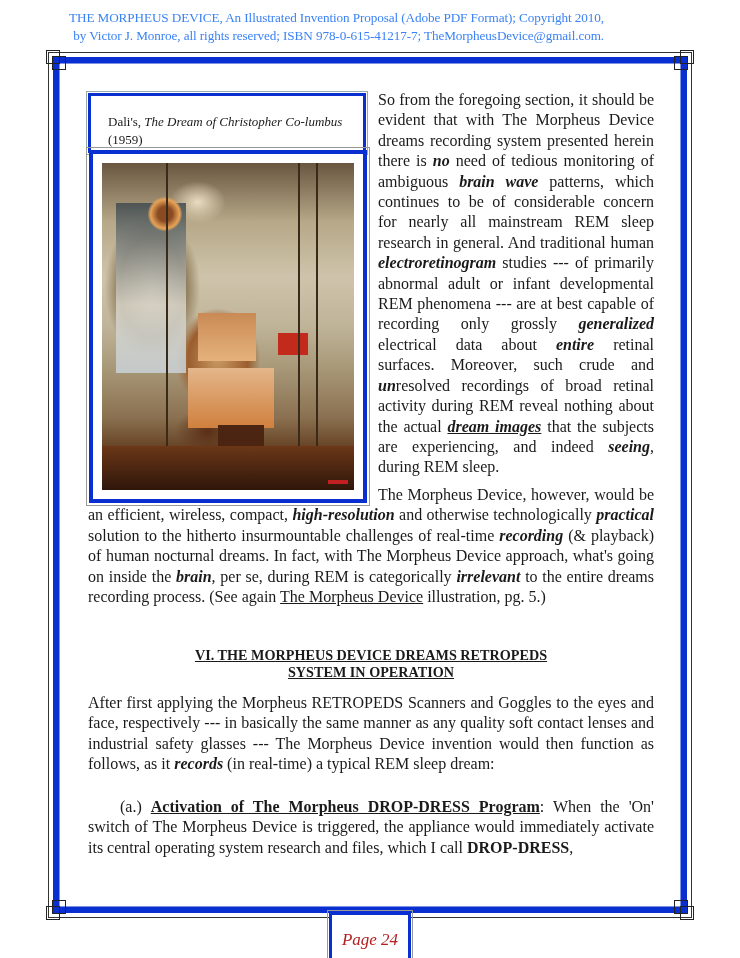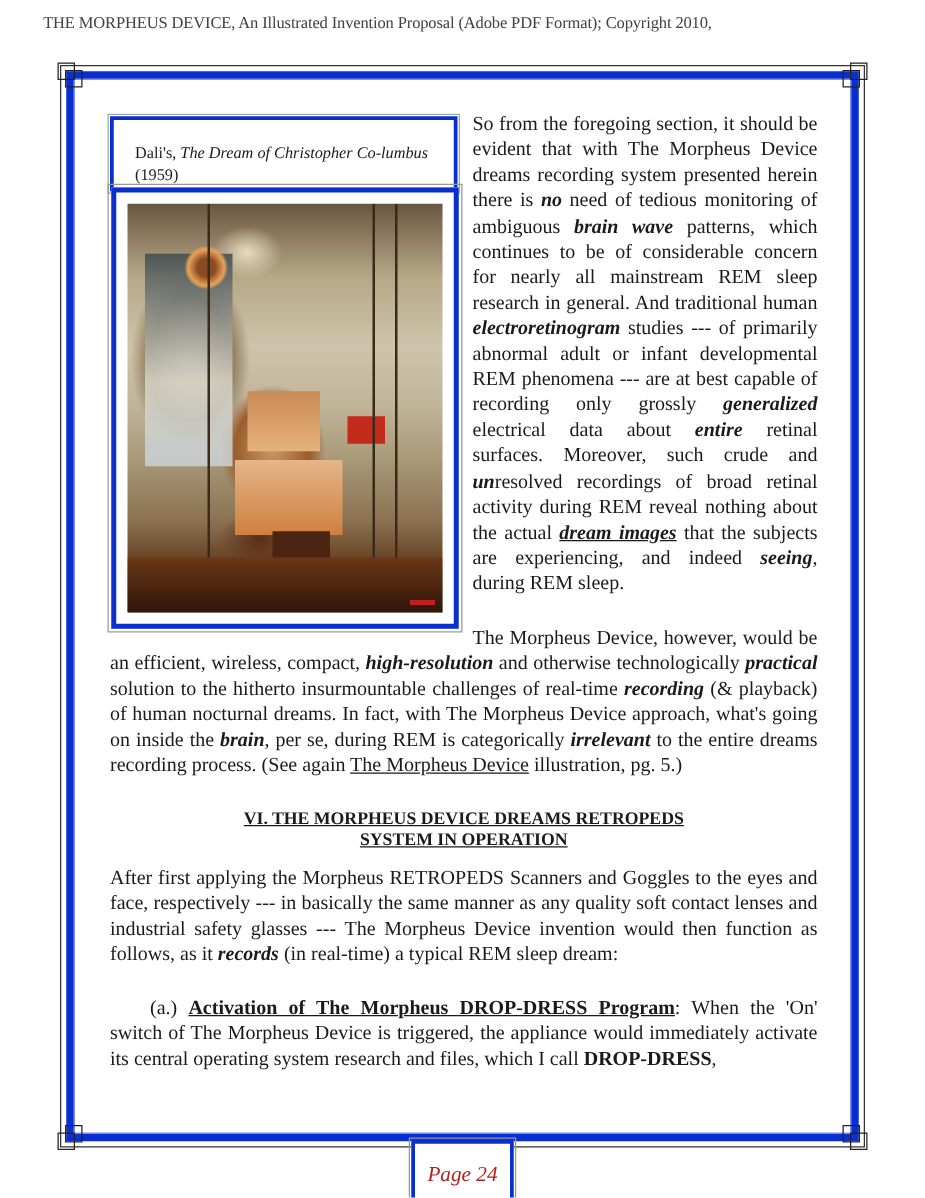--- a/index.html
+++ b/index.html
@@ -1,20 +1,20 @@
 <!DOCTYPE html>
 <html><head>
   <meta charset="utf-8">
   <style>
     html, body { margin: 0; padding: 0; background: #ffffff; }
     body { width: 740px; height: 958px; position: relative; overflow: hidden;
            font-family: "Liberation Serif", "DejaVu Serif", serif; color: #1a1a1a; }
 
-    .header { position: absolute; left: 0; top: 9px; width: 604px; text-align: center;
-              color: #404040; font-size: 13.2px; line-height: 18px; letter-spacing: -0.1px; }
+    .header { position: absolute; left: 0; top: 9px; width: 604px; text-align: right;
+              color: #3b82f6; font-size: 13.2px; line-height: 18px; letter-spacing: -0.1px; }
 
     
     .frame { position: absolute; left: 48px; top: 52px; width: 644px; height: 866px; }
     .frame .line-outer { position: absolute; inset: 0; border: 1px solid #333; }
     .frame .bar { position: absolute; left: 5px; top: 5px; right: 5px; bottom: 5px;
                   border: 6px solid #0a2fd0; box-shadow: 0 0 0 1px #7d92e6 inset; }
     .corner { position: absolute; width: 12px; height: 12px; border: 1px solid #222; background: transparent; }
     .corner.tl { left: -2px; top: -2px; } .corner.tr { right: -2px; top: -2px; }
     .corner.bl { left: -2px; bottom: -2px; } .corner.br { right: -2px; bottom: -2px; }
     .corner2 { position: absolute; width: 12px; height: 12px; border: 1px solid #222; }
@@ -49,41 +49,42 @@
     .painting .flag { position: absolute; left: 176px; top: 170px; width: 30px; height: 22px; background: #c22a1c; }
     .painting .mast { position: absolute; top: 0; width: 2px; height: 320px; background: #3a2a1a; }
     .painting .ground { position: absolute; left: 0; bottom: 0; width: 100%; height: 44px;
                         background: linear-gradient(180deg, #6b3717, #2f160a); }
     .painting .sig { position: absolute; right: 6px; bottom: 6px; width: 20px; height: 4px; background: #c12020; }
 
     
     .text { font-size: 16px; line-height: 20.4px; text-align: justify; }
     .col-right { position: absolute; left: 378px; top: 90px; width: 276px; }
     .full { position: absolute; left: 88px; width: 566px; }
-    .p2 { top: 485px; text-indent: 290px; margin-top: 16px; }
+    .p2 { top: 485px; text-indent: 290px; }
     .heading { position: absolute; left: 88px; top: 647px; width: 566px; text-align: center;
                font-weight: bold; font-size: 14.2px; line-height: 17px; }
     .heading span { text-decoration: underline; }
     .p3 { top: 693px; }
     .p4 { top: 797px; text-indent: 32px; }
     b i, i b, .bi { font-weight: bold; font-style: italic; }
     .u { text-decoration: underline; }
     b.plain { font-weight: bold; }
 
     
     .page-box { position: absolute; left: 329px; top: 912px; width: 76px; height: 50px;
                 border: 3px solid #0a2fd0; outline: 1px solid #999; outline-offset: 1px; background: #fff;
                 display: flex; align-items: center; justify-content: center; }
     .page-num { color: #b32020; font-style: italic; font-size: 17px; }
   </style>
 </head>
 <body>
 
 <div class="header">
   <div>THE MORPHEUS DEVICE, An Illustrated Invention Proposal (Adobe PDF Format); Copyright 2010,</div>
+  <div>by Victor J. Monroe, all rights reserved; ISBN 978-0-615-41217-7; TheMorpheusDevice@gmail.com.</div>
 </div>
 
 <div class="frame">
   <div class="line-outer"></div>
   <div class="bar"></div>
   <div class="corner tl"></div>
   <div class="corner tr"></div>
   <div class="corner bl"></div>
   <div class="corner br"></div>
   <div class="corner2 tl"></div>

